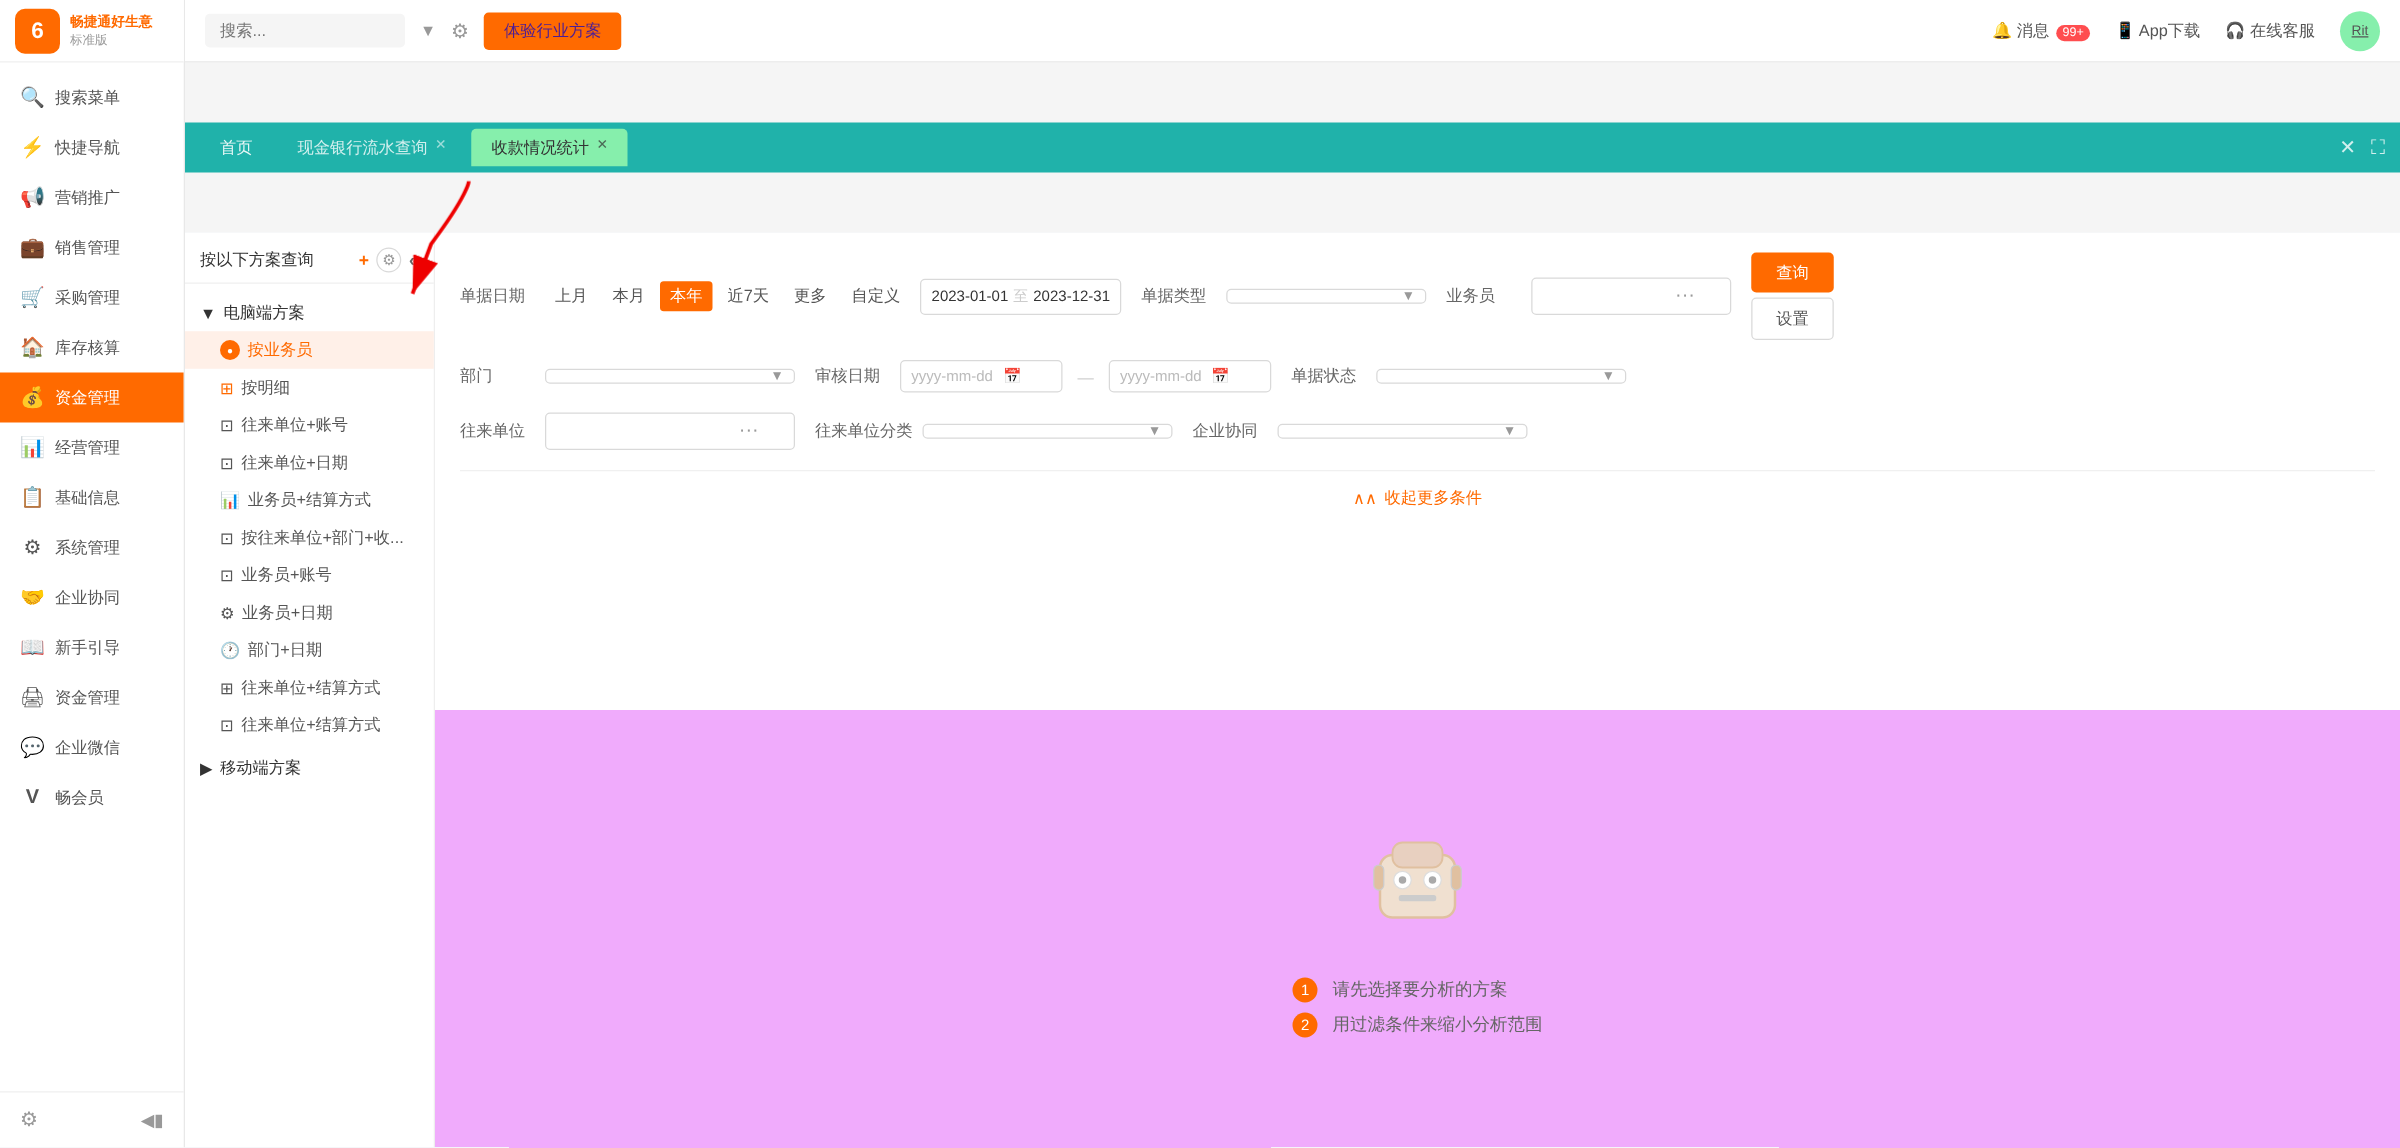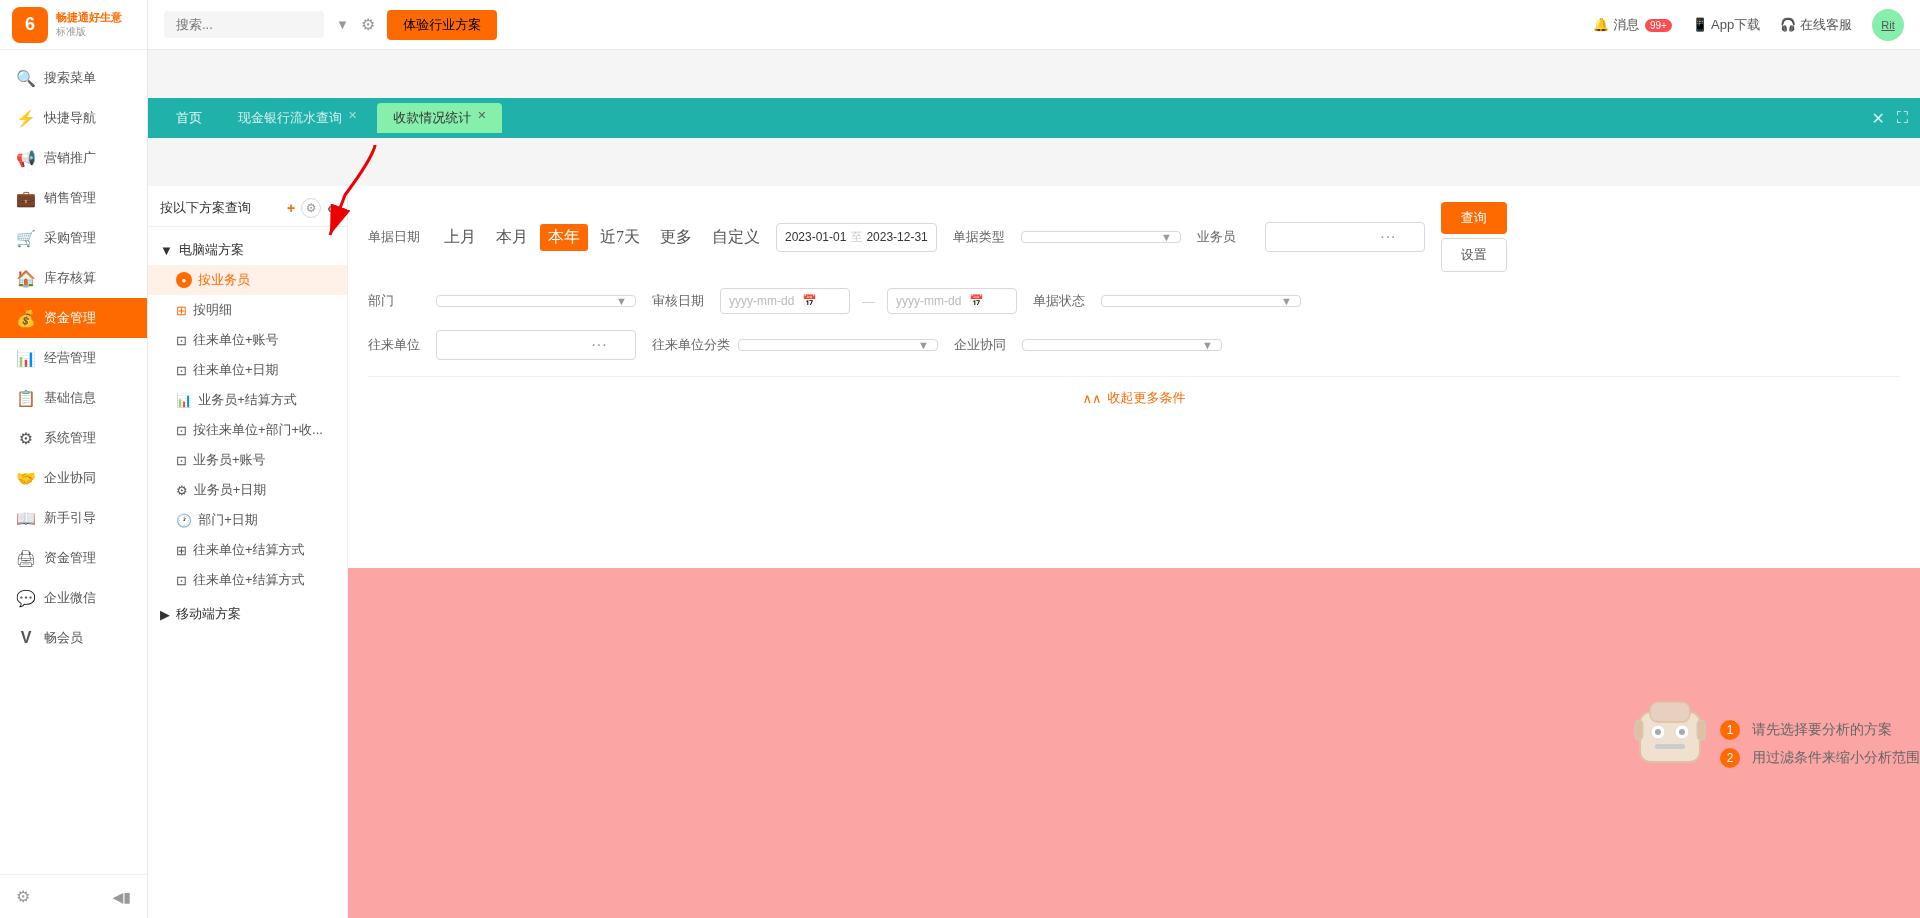--- a/index.html
+++ b/index.html
@@ -15,21 +15,21 @@
     .nav-item .nav-icon { width: 20px; height: 20px; margin-right: 8px; display: flex; align-items: center; justify-content: center; font-size: 16px; }
     .sidebar-bottom { padding: 12px 16px; border-top: 1px solid #f0f0f0; display: flex; align-items: center; justify-content: space-between; }
 
     
     .main { flex: 1; display: flex; flex-direction: column; overflow: hidden; gap: 48px; }
 
     
     .topbar { height: 50px; background: #fff; display: flex; align-items: center; padding: 0 16px; border-bottom: 1px solid #e8e8e8; justify-content: space-between; flex-shrink: 0; }
     .topbar-left { display: flex; align-items: center; gap: 12px; }
     .search-box { background: #f5f5f5; border: none; border-radius: 4px; padding: 6px 12px; width: 160px; font-size: 13px; color: #999; }
-    .topbar-btn { background: #ff6a00; color: #000000; border: none; border-radius: 4px; padding: 6px 16px; font-size: 13px; cursor: pointer; }
+    .topbar-btn { background: #ff6a00; color: #4c1d95; border: none; border-radius: 4px; padding: 6px 16px; font-size: 13px; cursor: pointer; }
     .topbar-right { display: flex; align-items: center; gap: 20px; color: #555; font-size: 13px; }
     .badge { background: #ff4d4f; color: #fff; border-radius: 10px; padding: 1px 5px; font-size: 10px; margin-left: 2px; }
     .gear-icon { font-size: 16px; color: #999; cursor: pointer; }
 
     
     .tabs { height: 40px; background: #20b2aa; display: flex; align-items: center; padding: 0 12px; gap: 4px; flex-shrink: 0; }
     .tab { padding: 6px 16px; border-radius: 4px 4px 0 0; cursor: pointer; font-size: 13px; display: flex; align-items: flex-start; gap: 6px; color: rgba(255,255,255,0.8); }
     .tab.active { background: #86efac; color: #333; }
     .tab-close { font-size: 11px; cursor: pointer; opacity: 0.7; }
     .tab-home { color: rgba(255,255,255,0.9); }
@@ -62,37 +62,37 @@
     .active-dot { width: 16px; height: 16px; background: #ff6a00; border-radius: 50%; display: flex; align-items: center; justify-content: center; color: #fff; font-size: 8px; flex-shrink: 0; }
 
     
     .search-form { flex: 1; background: #fff; padding: 16px 20px; overflow-y: auto; }
     .form-row { display: flex; align-items: center; gap: 16px; margin-bottom: 16px; flex-wrap: wrap; }
     .form-field { display: flex; align-items: center; gap: 8px; }
     .field-label { color: #666; font-size: 13px; white-space: nowrap; min-width: 60px; }
     .date-range { display: flex; align-items: center; gap: 4px; border: 1px solid #d9d9d9; border-radius: 4px; padding: 5px 8px; font-size: 12px; color: #333; }
     .date-sep { color: #ccc; }
     .date-quickbtns { display: flex; gap: 4px; align-items: center; }
-    .date-quickbtn { padding: 3px 8px; border: none; background: none; cursor: pointer; font-size: 16px; color: #555; font-family: Liberation Serif, serif; }
+    .date-quickbtn { padding: 3px 8px; border: none; background: none; cursor: pointer; font-size: 13px; color: #555; }
     .date-quickbtn.active { background: #ff6a00; color: #fff; border-radius: 3px; }
     .select-wrapper { position: relative; display: inline-flex; align-items: center; border: 1px solid #d9d9d9; border-radius: 4px; padding: 5px 28px 5px 10px; min-width: 160px; font-size: 13px; color: #999; }
     .select-wrapper .chevron { position: absolute; right: 8px; color: #999; font-size: 11px; }
     .more-dots { color: #999; font-size: 16px; cursor: pointer; }
     .dash-sep { color: #ccc; padding: 0 4px; }
     .search-btn { background: #ff6a00; color: #fff; border: none; border-radius: 4px; padding: 7px 20px; font-size: 13px; cursor: pointer; }
     .settings-btn { border: 1px solid #d9d9d9; background: #fff; color: #555; border-radius: 4px; padding: 7px 16px; font-size: 13px; cursor: pointer; }
     .btn-group { display: flex; flex-direction: column; gap: 4px; }
     .collapse-bar { display: flex; align-items: center; justify-content: center; padding: 12px; color: #ff6a00; cursor: pointer; font-size: 13px; border-top: 1px solid #f0f0f0; }
     .empty-steps { color: #666; font-size: 14px; line-height: 2; }
     .step-num { display: inline-flex; width: 20px; height: 20px; background: #ff6a00; color: #fff; border-radius: 50%; align-items: center; justify-content: center; font-size: 12px; margin-right: 8px; }
 
     
     .highlight-box { border: 2px solid #ff4d4f; border-radius: 4px; }
 
-    .bottom-area { background: #fca5a5; flex: 1; display: flex; flex-direction: row; align-items: center; justify-content: flex-end; }
+    .bottom-area { background: #f0abfc; flex: 1; display: flex; flex-direction: column; align-items: center; justify-content: center; }
   </style>
 </head>
 <body>
 
 <div class="sidebar">
   <div class="sidebar-logo">
     <div class="logo-icon">6</div>
     <div>
       <div style="font-size:11px;font-weight:bold;color:#ff6a00;">畅捷通好生意</div>
       <div style="font-size:10px;color:#999;">标准版</div>

